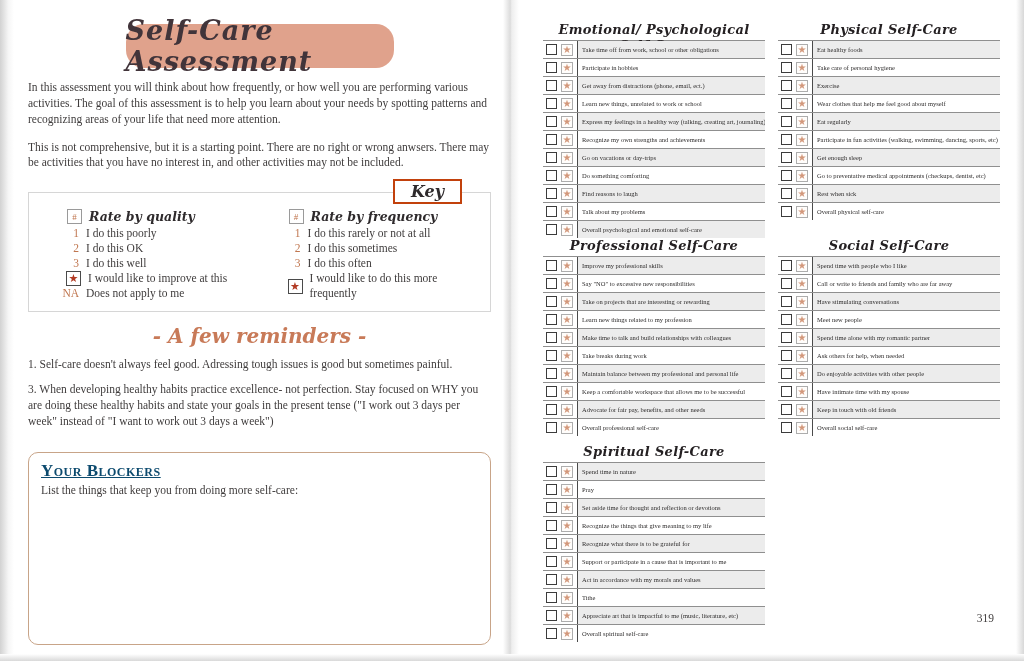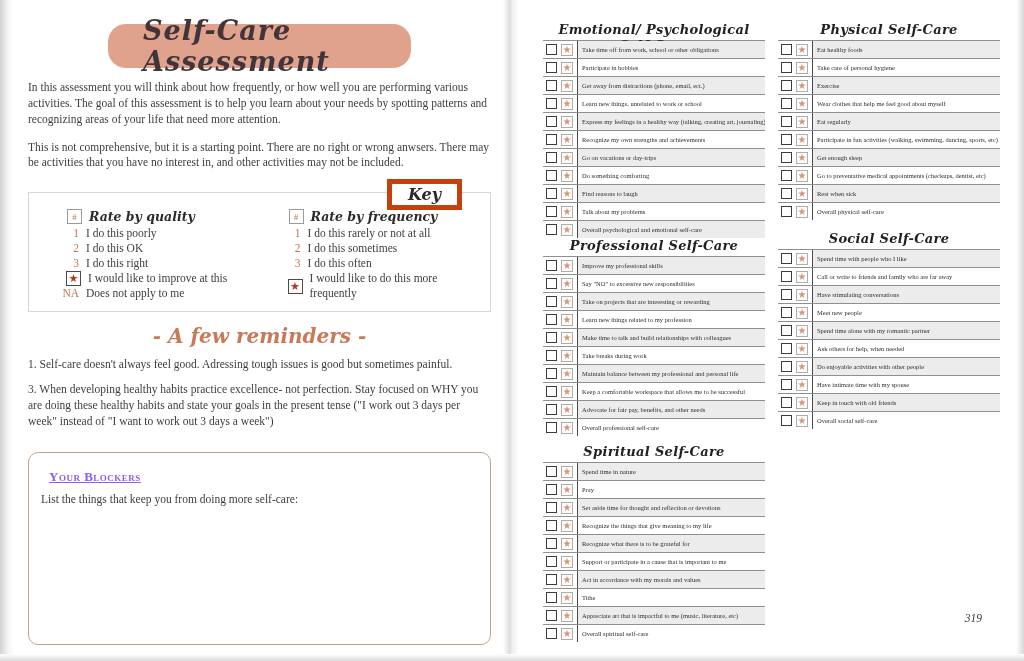--- a/index.html
+++ b/index.html
@@ -12,71 +12,71 @@
           background:linear-gradient(to right,#ffffff,#dcdcdc 45%,#eeeeee 55%,#ffffff);}
   .edge-right{position:absolute;right:0;top:0;width:8px;height:661px;
               background:linear-gradient(to left,#d8d8d8,#ffffff);}
   .edge-bottom{position:absolute;left:0;bottom:0;width:1024px;height:7px;
                background:linear-gradient(to top,#d9d9d9,#ffffff);}
 
   
   .page-left{position:absolute;left:14px;top:0;width:489px;height:655px;padding:0 12px 0 14px;box-sizing:border-box;}
   .script{font-family:"DejaVu Serif",serif;font-style:italic;font-weight:bold;}
   .title-banner{margin:24px auto 0;width:268px;height:44px;background:#e0a28c;border-radius:18px;
-                display:flex;align-items:center;justify-content:center;padding-left:35px;}
+                display:flex;align-items:center;justify-content:center;}
   .title-banner span{font-size:27px;color:#41343a;letter-spacing:1px;}
   .intro p{font-size:11.5px;line-height:1.38;margin:12px 0 0 0;}
   
   .key-box{position:relative;margin-top:21px;border:1px solid #d6d6d6;background:#fff;
            padding:16px 8px 10px 10px;display:flex;}
-  .key-label{position:absolute;top:-14px;right:28px;background:#fff;border:5px solid #c2410c;
+  .key-label{position:absolute;top:-14px;right:28px;background:#fff;border:2px solid #c2410c;
              padding:1px 16px;font-size:16px;color:#2e2a2c;}
   .key-col{width:50%;}
   .key-head{display:flex;align-items:center;gap:7px;margin-left:28px;margin-bottom:2px;}
   .key-hash{width:13px;height:13px;border:1px solid #9a9a9a;display:inline-flex;align-items:center;
             justify-content:center;font-size:9px;color:#c0764f;background:#fff;}
   .key-head .kh-t{font-size:12.5px;color:#2e2a2c;}
   .key-row{display:flex;align-items:center;gap:7px;font-size:11.5px;line-height:15px;margin-left:14px;}
   .key-marker{width:26px;text-align:right;color:#c0764f;flex:0 0 26px;}
   .key-star{display:inline-flex;width:13px;height:13px;border:1.2px solid #4a4a4a;color:#b23b24;
             font-size:11px;line-height:1;align-items:center;justify-content:center;background:#fff;
             margin-left:13px;flex:0 0 13px;}
   
   .rem-head{text-align:center;font-size:20px;color:#c87a58;margin-top:12px;}
   .reminders p{font-size:11.5px;line-height:1.38;margin:9px 0 0 0;}
   
   .blockers{margin-top:22px;border:1.5px solid #c8a488;border-radius:10px;height:193px;
             padding:8px 12px;box-sizing:border-box;}
-  .blockers h3{margin:8px;font-size:13px;font-weight:bold;font-variant:small-caps;
-               text-decoration:underline;letter-spacing:.5px;color:#8b5cf6;}
+  .blockers h3{margin:0;font-size:17px;font-weight:bold;font-variant:small-caps;
+               text-decoration:underline;letter-spacing:.5px;color:#0c4a6e;}
   .blockers .prompt{font-size:11.5px;margin-top:3px;}
   .blockers .write-area{height:140px;}
 
   
   .page-right{position:absolute;left:519px;top:0;width:497px;height:661px;}
   .col{position:absolute;top:22px;width:222px;}
   .col-0{left:24px;} .col-1{left:259px;}
   .section{width:100%;}
   .sec-title{text-align:center;font-size:13px;color:#242022;letter-spacing:.3px;
              height:18px;line-height:16px;}
   .sec-professional{margin-top:0;}
   .sec-spiritual{margin-top:8px;}
-  .sec-social{margin-top:11px;}
+  .sec-social{margin-top:18px;}
   .list{width:100%;}
   .row{display:flex;align-items:center;height:18px;border-top:1px solid #8f8f8f;box-sizing:border-box;}
   .cb{width:11px;height:11px;border:1.4px solid #3c3c3c;background:#fff;margin-left:3px;
       box-sizing:border-box;flex:0 0 11px;}
   .starbox{width:12px;height:12px;border:1px solid #adadad;margin-left:4px;display:flex;
            align-items:center;justify-content:center;color:#d3987b;font-size:10px;line-height:1;
            background:#fffdfb;box-sizing:border-box;flex:0 0 12px;}
   .rowtext{flex:1;align-self:stretch;display:flex;align-items:center;margin-left:4px;
            border-left:1px solid #4a4a4a;padding-left:4px;font-size:6.5px;color:#2f2d2d;
            white-space:nowrap;overflow:hidden;}
   .row:nth-child(odd) .rowtext{background:#ececec;}
-  .page-number{position:absolute;right:34px;top:612px;font-size:11.5px;color:#3f3c3c;font-style:italic;}
+  .page-number{position:absolute;right:22px;top:612px;font-size:11.5px;color:#3f3c3c;}
 </style>
 </head>
 <body>
 
 <div class="spread">
   <div class="edge-left"></div>
 
   <div class="page-left">
     <div class="title-banner">
       <span class="script">Self-Care Assessment</span>
@@ -97,21 +97,21 @@
         <div class="key-row">
           <span class="key-marker">1</span>
           <span>I do this poorly</span>
         </div>
         <div class="key-row">
           <span class="key-marker">2</span>
           <span>I do this OK</span>
         </div>
         <div class="key-row">
           <span class="key-marker">3</span>
-          <span>I do this right</span>
+          <span>I do this well</span>
         </div>
         <div class="key-row">
           <span class="key-star">★</span>
           <span>I would like to improve at this</span>
         </div>
         <div class="key-row">
           <span class="key-marker">NA</span>
           <span>Does not apply to me</span>
         </div>
       </div>

